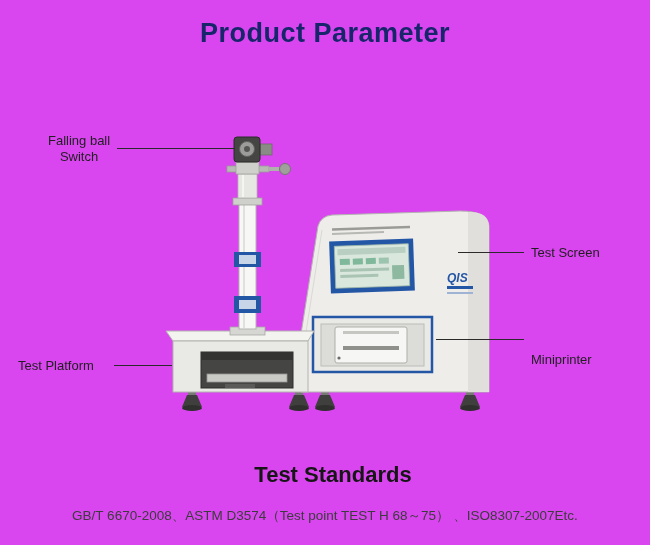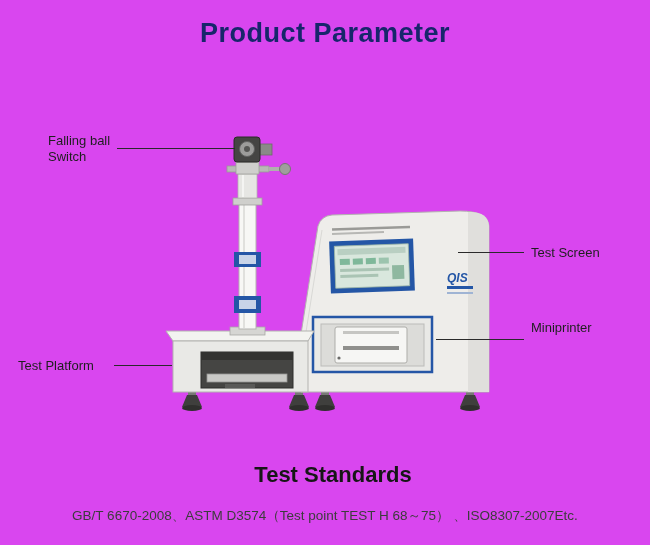--- a/index.html
+++ b/index.html
@@ -13,21 +13,21 @@
     background:#d946ef; overflow:hidden;
   }
   .page-title {
     position:absolute; top:18px; left:0; width:100%;
     text-align:center; font-size:27px; font-weight:700;
     color:#17266b; letter-spacing:0.5px;
   }
   .machine-svg { position:absolute; left:0; top:0; }
   .callout {
     position:absolute; font-size:13px; color:#1f1f1f;
-    line-height:1.2; white-space:pre-line;
+    line-height:1.2; white-space:pre-line;text-align:center;
   }
   .leader-line {
     position:absolute; height:1px; background:#2a2a2a;
   }
   .section-title {
     position:absolute; top:462px; left:8px; width:100%;
     text-align:center; font-size:22px; font-weight:700; color:#161616;
   }
   .standards {
     position:absolute; top:507px; left:0; width:100%;
@@ -144,19 +144,19 @@
   </svg>
 
   <div class="leader-line" style="left:117px; top:148px; width:118px;"></div>
   <div class="leader-line" style="left:458px; top:252px; width:66px;"></div>
   <div class="leader-line" style="left:436px; top:339px; width:88px;"></div>
   <div class="leader-line" style="left:114px; top:365px; width:58px;"></div>
 
   <div class="callout" style="left:48px; top:133px;">Falling ball
 Switch</div>
   <div class="callout" style="left:531px; top:245px;">Test Screen</div>
-  <div class="callout" style="left:531px; top:320px;">Miniprinter</div>
+  <div class="callout" style="left:531px; top:352px;">Miniprinter</div>
   <div class="callout" style="left:18px; top:358px;">Test Platform</div>
 
   <div class="section-title">Test Standards</div>
   <div class="standards">GB/T 6670-2008、ASTM D3574（Test point TEST H 68～75） 、ISO8307-2007Etc.</div>
 
 </div>
 
 </body></html>

